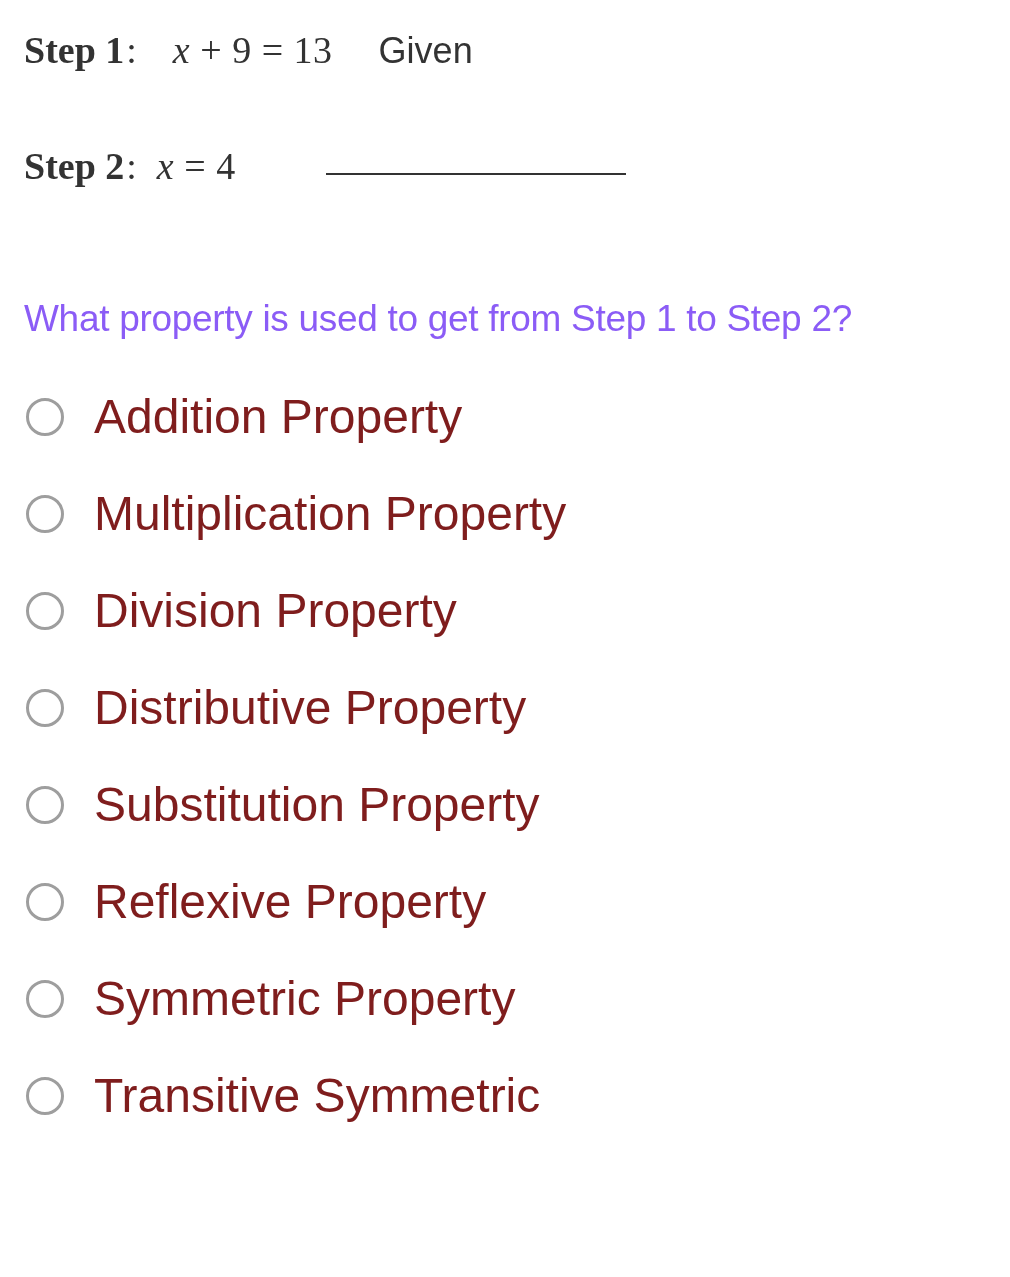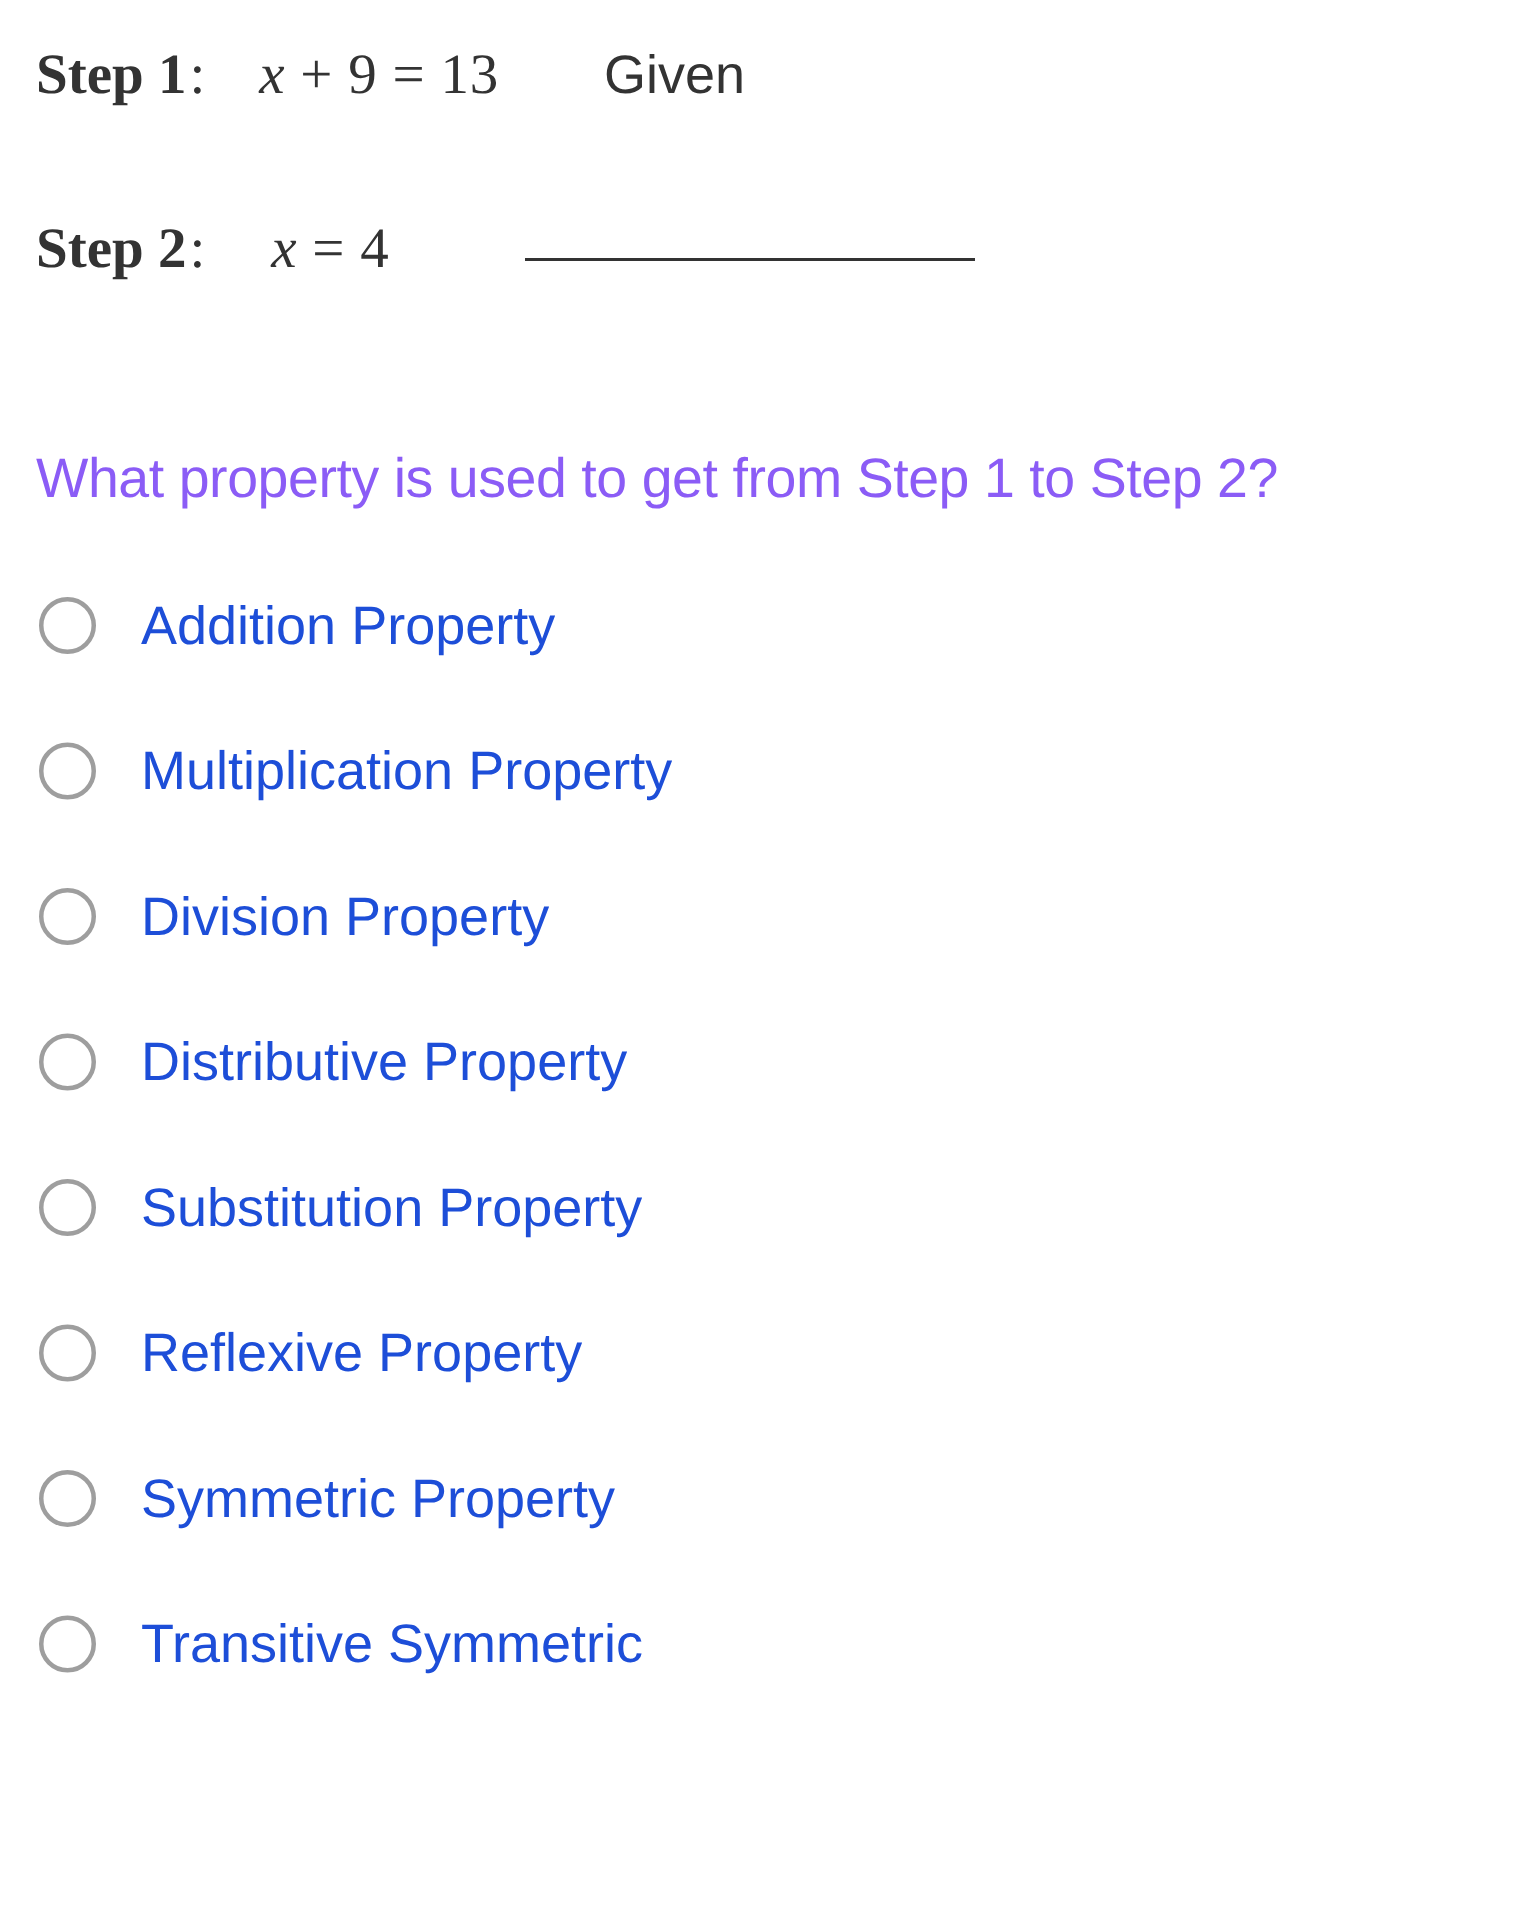--- a/index.html
+++ b/index.html
@@ -30,29 +30,29 @@
     font-family: "Times New Roman", Times, serif;
     font-weight: normal;
     margin-left: 2px;
   }
   .equation {
     font-family: "Times New Roman", Times, serif;
     margin-left: 36px;
     letter-spacing: 0.5px;
   }
   .step2 .equation {
-    margin-left: 44px;
+    margin-left: 20px;
   }
   .equation .var {
     font-style: italic;
   }
   .reason {
     font-family: -apple-system, BlinkMacSystemFont, "Segoe UI", Helvetica, Arial, sans-serif;
     font-weight: 400;
-    margin-left: 70px;
+    margin-left: 46px;
     color: #333;
     font-size: 36px;
   }
   .blank-line {
     display: inline-block;
     border-bottom: 2px solid #333;
     width: 300px;
     margin-left: 90px;
     transform: translateY(-4px);
   }
@@ -77,22 +77,22 @@
   .radio {
     width: 38px;
     height: 38px;
     border: 3px solid #9e9e9e;
     border-radius: 50%;
     flex-shrink: 0;
     box-sizing: border-box;
     margin-left: 2px;
   }
   .option-label {
-    font-size: 36px;
-    color: #1d4ed8;
+    font-size: 48px;
+    color: #7f1d1d;
     margin-left: 30px;
     font-weight: 400;
   }
 </style>
 </head>
 <body>
 
 <div class="container">
 
   <div class="step-row">

